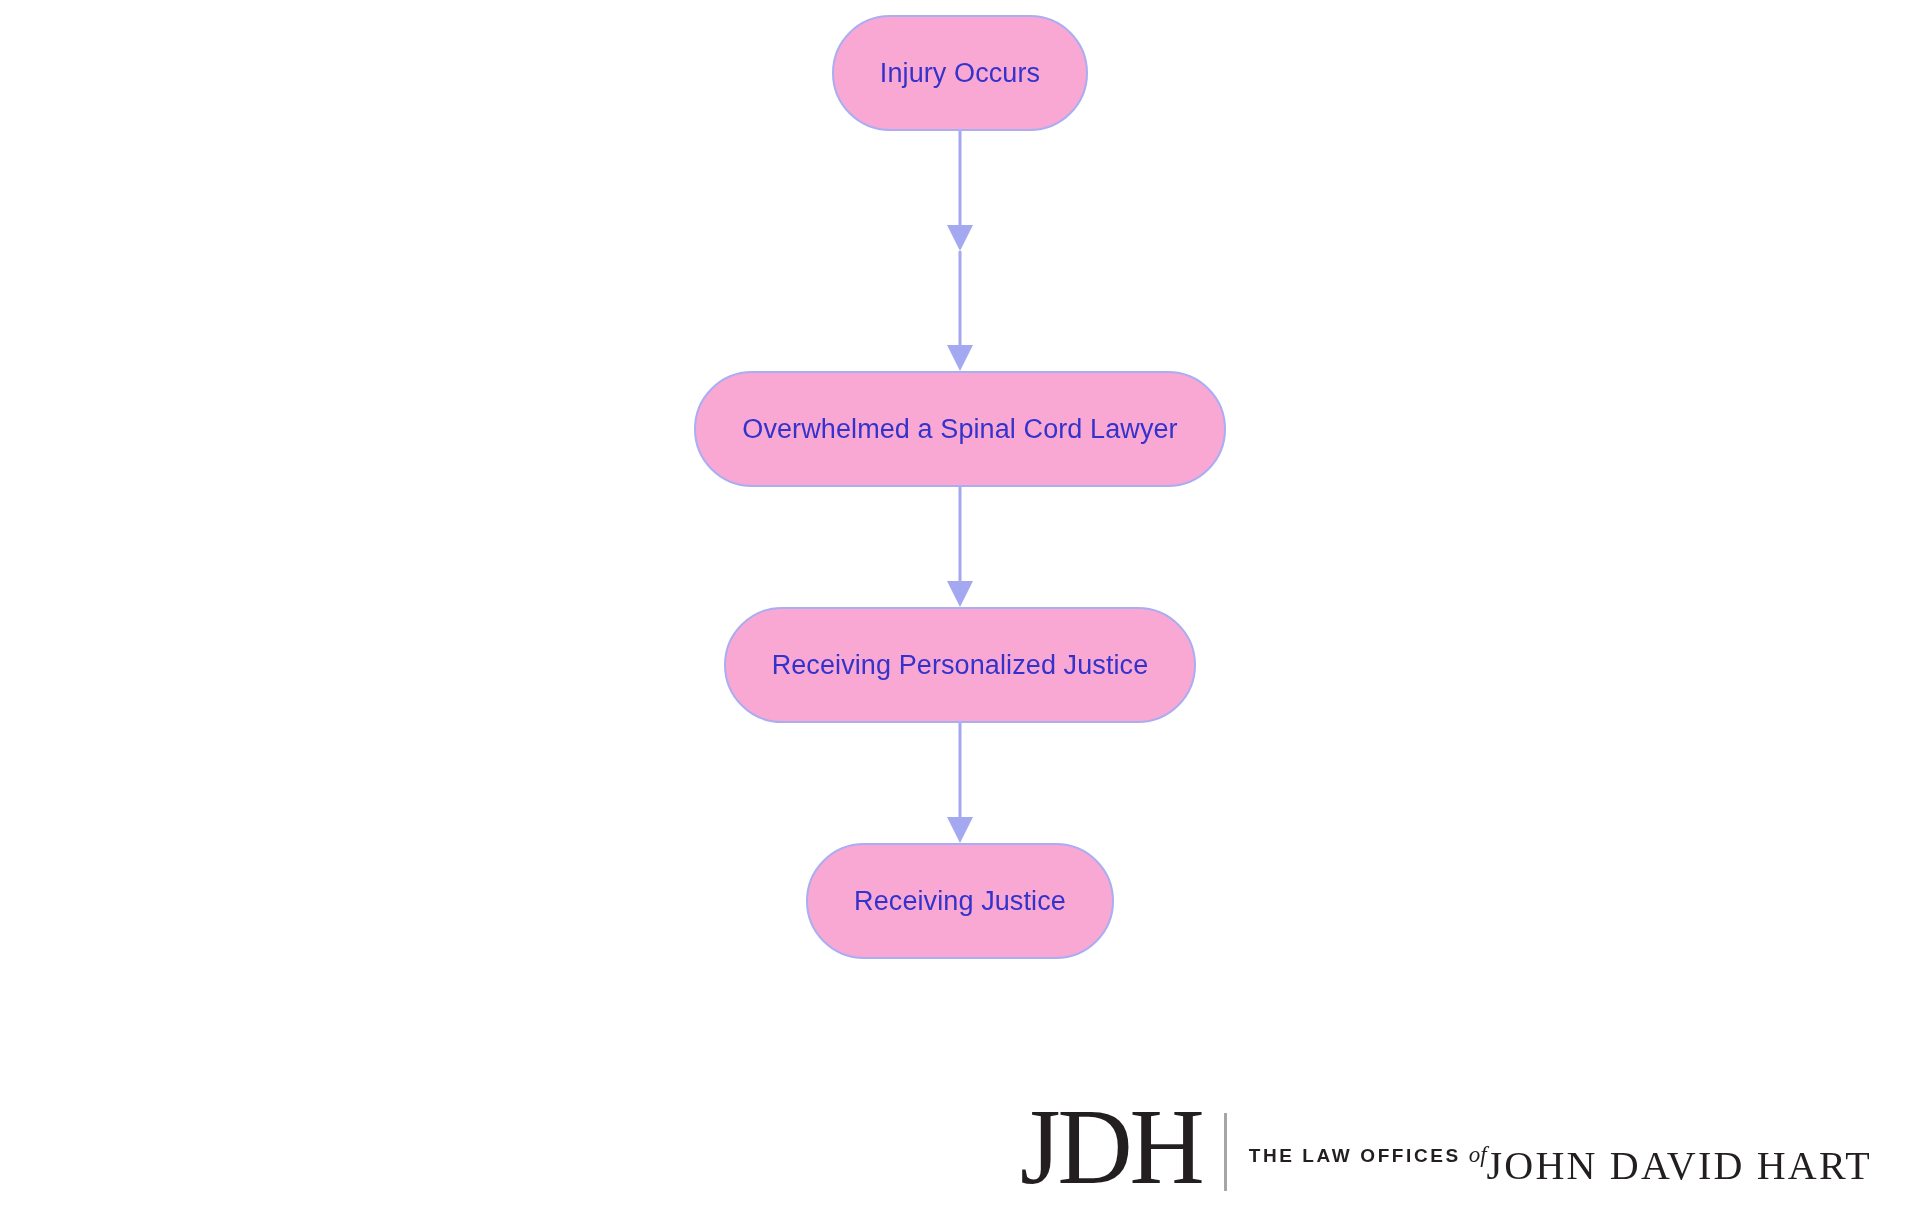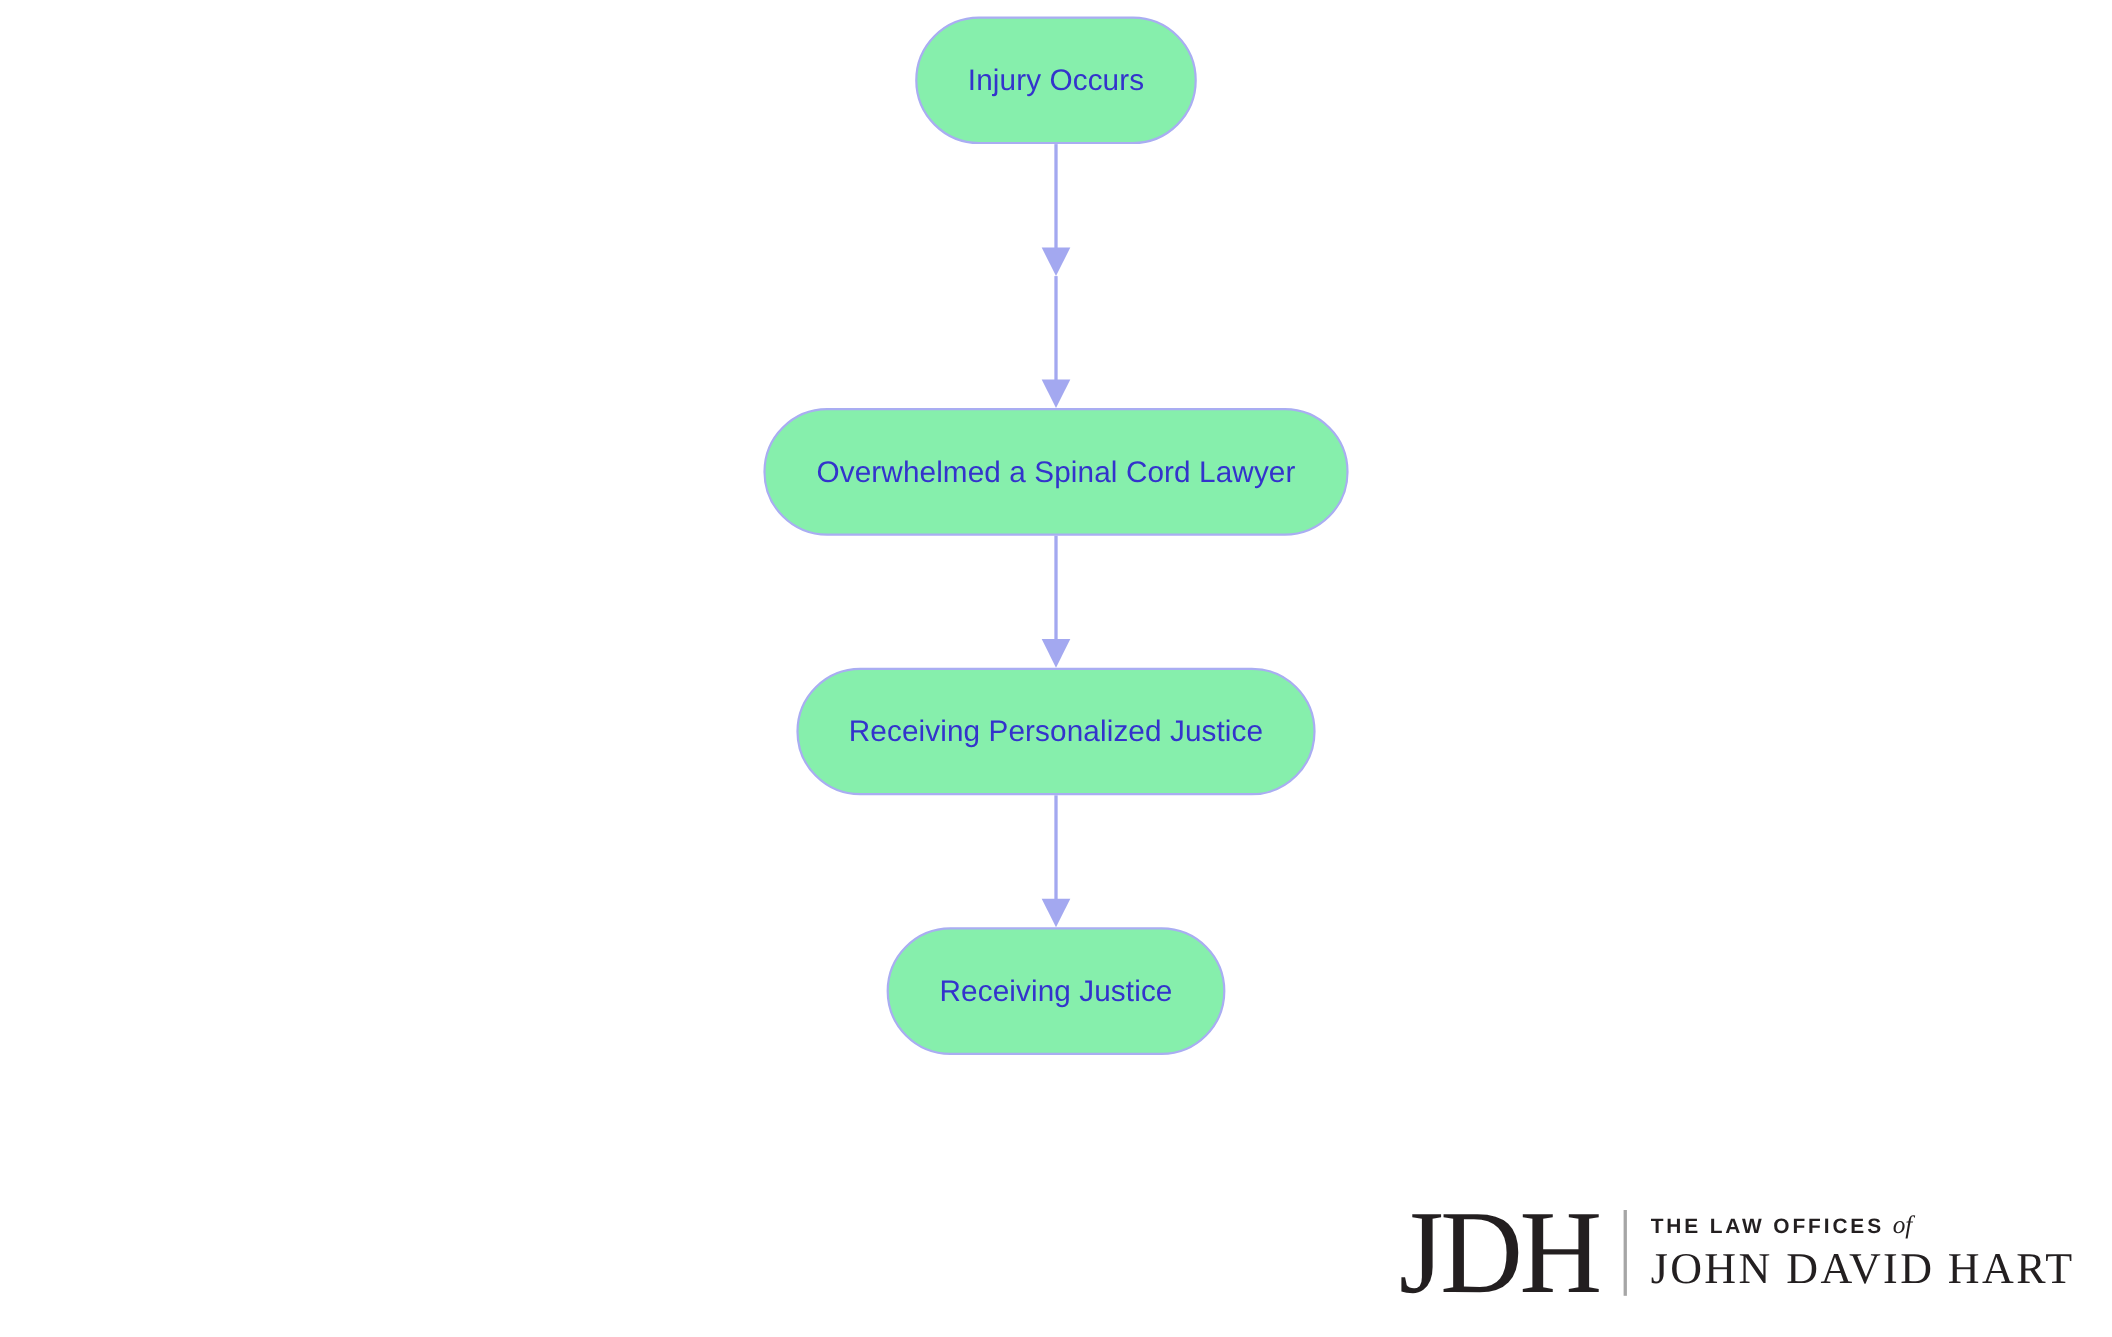--- a/index.html
+++ b/index.html
@@ -31,21 +31,21 @@
     width: 1920px;
     display: flex;
     flex-direction: column;
     align-items: center;
   }
 
   .node {
     box-sizing: border-box;
     height: 116px;
     border-radius: 58px;
-    background: #86efac;
+    background: #f9a8d4;
     border: 2px solid #a9adf2;
     color: #3333cc;
     display: flex;
     align-items: center;
     justify-content: center;
     font-family: "Liberation Sans", sans-serif;
     font-size: 27px;
     font-weight: 400;
     letter-spacing: 0.1px;
     white-space: nowrap;
@@ -81,45 +81,44 @@
     width: 0;
     height: 0;
     border-left: 13px solid transparent;
     border-right: 13px solid transparent;
     border-top: 26px solid #a3a8f0;
   }
 
   
   #logo {
     position: absolute;
-    right: 34px;
+    right: 48px;
     bottom: 24px;
     display: flex;
-    align-items: center;
+    align-items: flex-end;
     height: 104px;
   }
   .logo-monogram {
     font-family: "Liberation Serif", serif;
     font-size: 104px;
     line-height: 0.86;
     color: #231f20;
     letter-spacing: -3px;
     font-weight: 400;
     transform: scaleY(1.04);
     padding-right: 4px;
   }
   .logo-rule {
     width: 3px;
     height: 78px;
     background: #a6a6a6;
     margin: 0 22px 0 18px;
   }
   .logo-words {
     display: flex;
-    flex-direction: column;
     justify-content: center;
     padding-bottom: 2px;
   }
   .logo-line1 {
     font-family: "Liberation Sans", sans-serif;
     font-size: 19px;
     letter-spacing: 2.6px;
     color: #231f20;
     font-weight: 600;
     white-space: nowrap;

